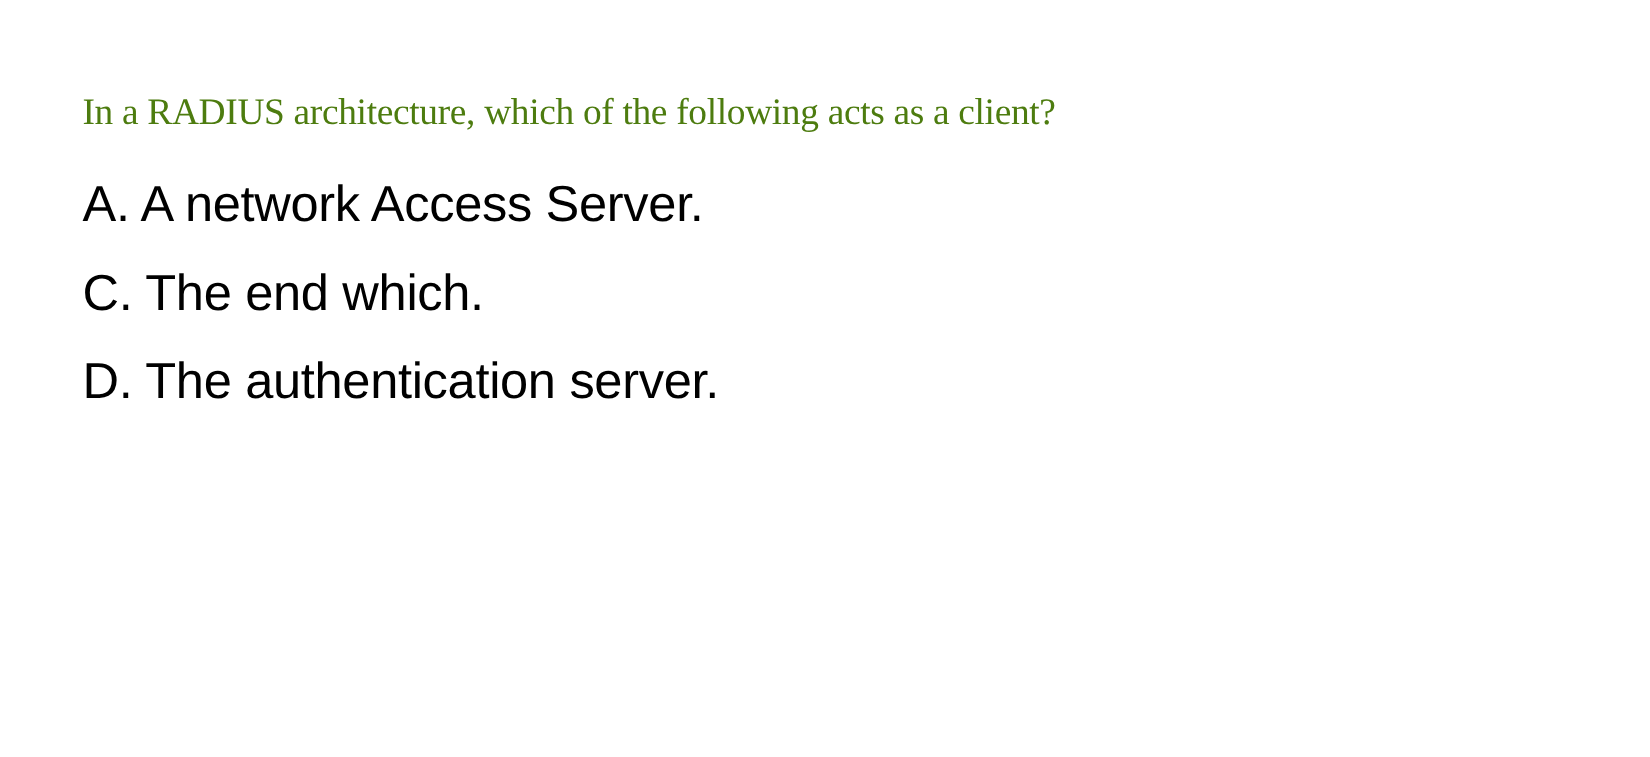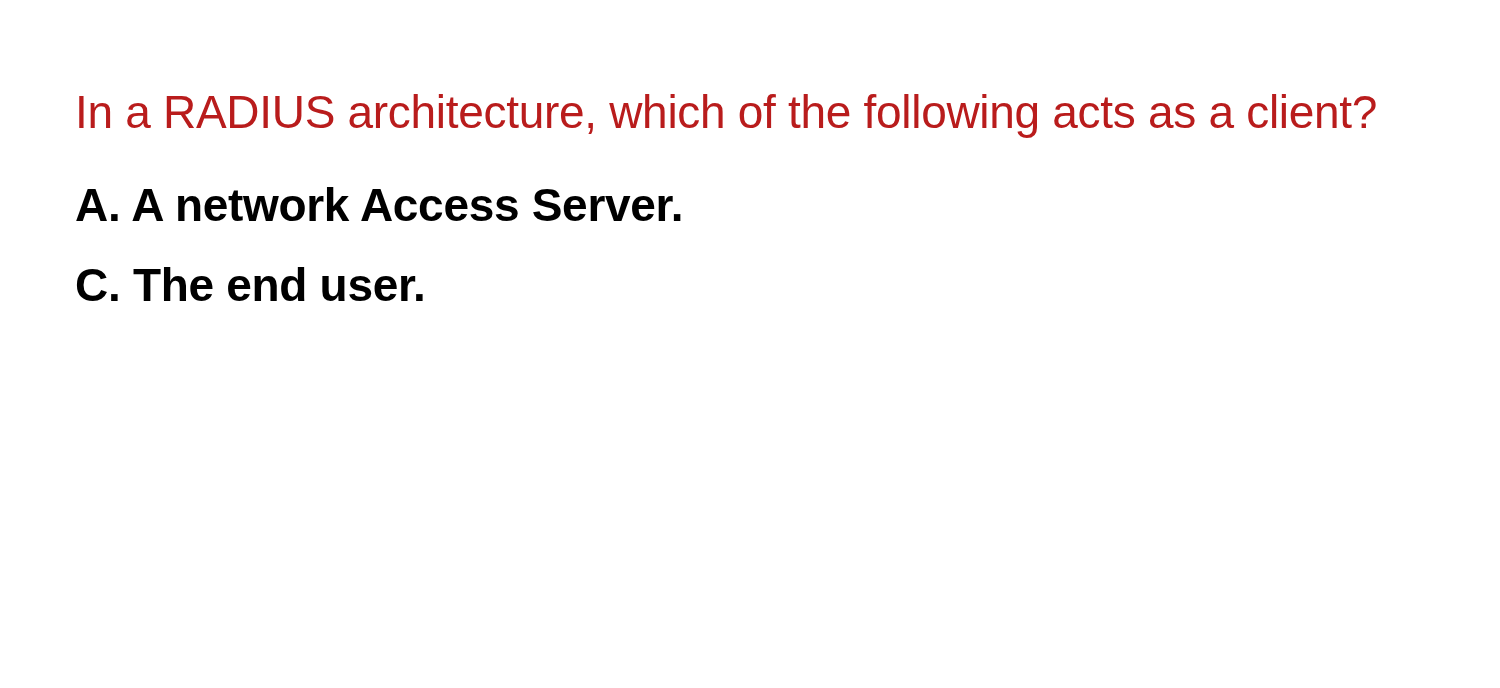--- a/index.html
+++ b/index.html
@@ -8,45 +8,50 @@
       box-sizing: border-box;
     }
     body {
       width: 1500px;
       height: 688px;
       background: #ffffff;
       font-family: -apple-system, BlinkMacSystemFont, "Segoe UI", Helvetica, Arial, sans-serif;
       padding: 75px 75px 0 75px;
     }
     .question-text {
-      font-size: 46px;
+      font-size: 34px;
       line-height: 1.65;
-      color: #b91c1c;
+      color: #4d7c0f;
       font-weight: 400;
       letter-spacing: -0.3px;
+      font-family: Liberation Serif, serif;
     }
     .options {
       margin-top: 14px;
     }
     .option {
       font-size: 46px;
       line-height: 1.75;
       color: #000000;
-      font-weight: 700;
+      font-weight: 400;
       letter-spacing: -0.3px;
     }
   </style>
 </head>
 <body>
 
 <div class="question-container">
   <div class="question-text">In a RADIUS architecture, which of the following acts as a client?</div>
   <div class="options">
     <div class="option">
       <span>A.</span>
       <span>A network Access Server.</span>
     </div>
     <div class="option">
       <span>C.</span>
-      <span>The end user.</span>
+      <span>The end which.</span>
+    </div>
+    <div class="option">
+      <span>D.</span>
+      <span>The authentication server.</span>
     </div>
   </div>
 </div>
 
 </body></html>

